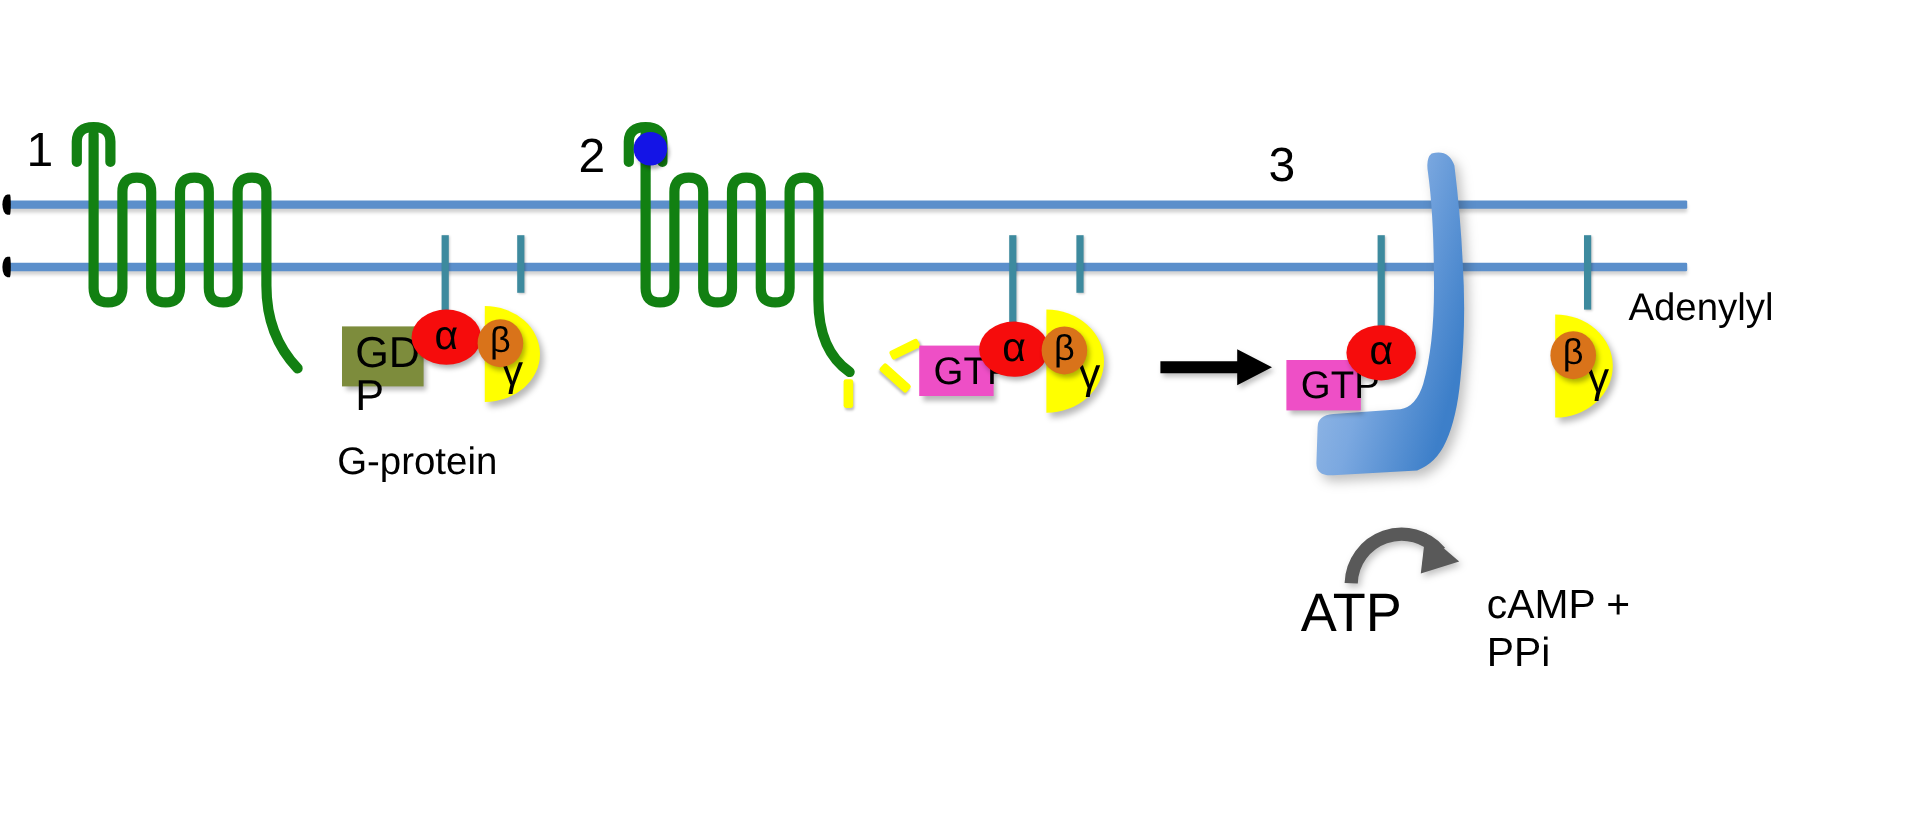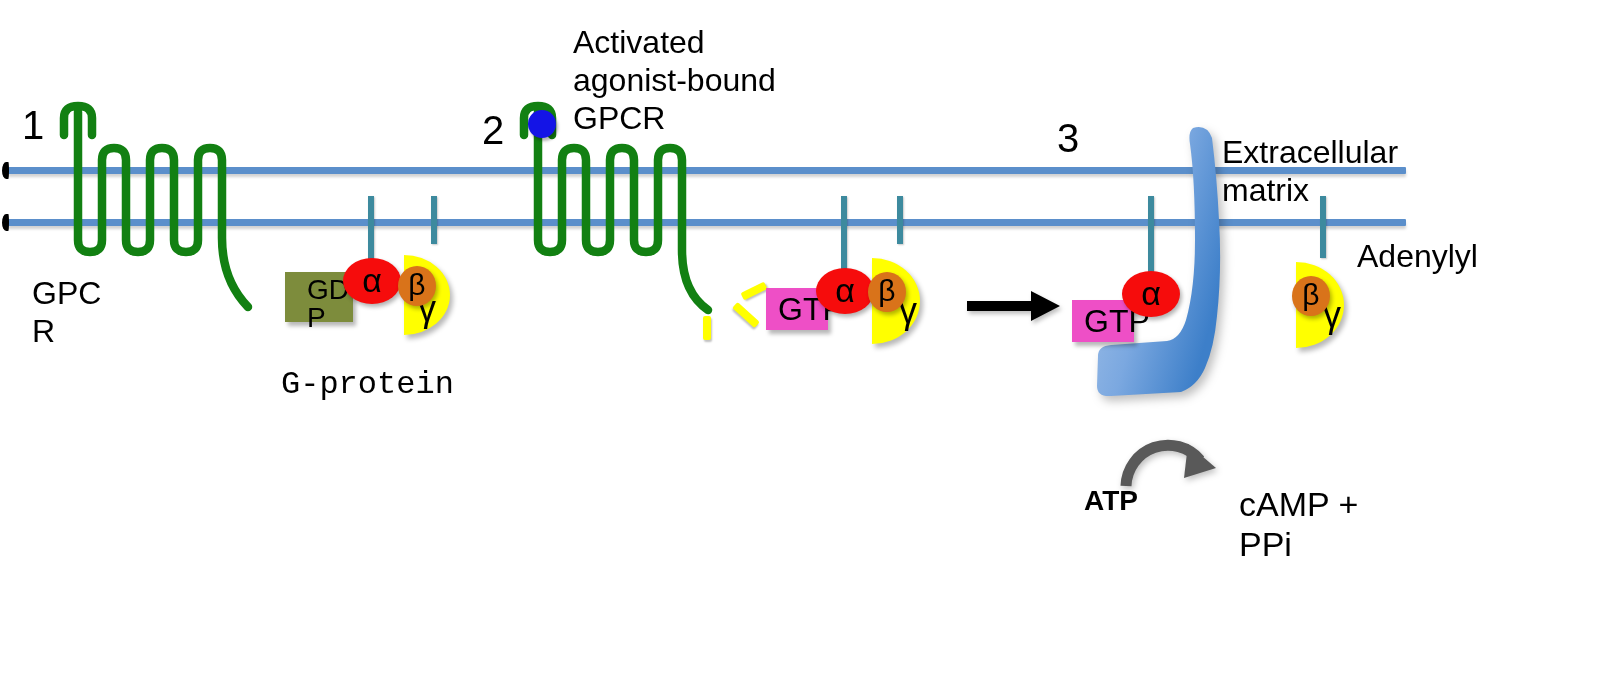--- a/index.html
+++ b/index.html
@@ -20,21 +20,21 @@
   .beta span{position:absolute;left:0;right:0;top:50%;transform:translateY(-54%);
              text-align:center;font-size:30px;color:#000;}
   .gamma-wedge{position:absolute;background:#ffff00;
        border-radius:0 100% 100% 0/0 50% 50% 0;
        box-shadow:3px 4px 5px rgba(0,0,0,.28);}
   .gamma-lbl{position:absolute;font-size:36px;color:#000;}
   .nuc{position:absolute;color:#000;display:flex;align-items:center;
        box-shadow:3px 4px 4px rgba(0,0,0,.28);}
   .gdp{background:#7d8c3c;}
   .gtp{background:#ee4fc6;}
-  .gdp-txt{font-size:28px;line-height:1.0;padding-left:22px;white-space:pre-line;}
+  .gdp-txt{font-size:36px;line-height:1.0;padding-left:11px;white-space:pre-line;}
   .gtp-txt{font-size:32px;padding-left:12px;}
   .agonist{position:absolute;width:28px;height:28px;border-radius:50%;
            background:#1414e6;box-shadow:2px 3px 3px rgba(0,0,0,.3);}
   .burst{position:absolute;background:#ffff00;border-radius:2px;
          box-shadow:1px 2px 2px rgba(0,0,0,.25);}
   svg{position:absolute;overflow:visible;}
   .gsnake{fill:none;stroke:#128012;stroke-width:8.5;stroke-linecap:round;stroke-linejoin:round;}
 </style>
 </head>
 <body>
@@ -52,49 +52,44 @@
     <path class="gsnake" d="
       M 64 135 L 64 118 Q 64 106 78 106 Q 92 106 92 118 L 92 135
       M 78 112 L 78 240 Q 78 252 90 252 Q 102 252 102 240 L 102 160
       Q 102 148 114 148 Q 126 148 126 160 L 126 240 Q 126 252 138 252
       Q 150 252 150 240 L 150 160 Q 150 148 162 148 Q 174 148 174 160
       L 174 240 Q 174 252 186 252 Q 198 252 198 240 L 198 160
       Q 198 148 210 148 Q 222 148 222 160 L 222 238
       Q 222 280 248 307"></path>
   </svg>
 
-  <div class="lbl" style="left:32px; top:275px; font-size:32px;">GPC
-R</div>
 
   <div class="anchor" style="left:368px; top:196px; height:80px;"></div>
   <div class="anchor" style="left:431px; top:196px; height:48px;"></div>
 
   <div class="gamma-wedge" style="left:404px; top:255px; width:46px; height:80px;"></div>
   <div class="gamma-lbl" style="left:418px; top:288px;">γ</div>
 
   <div class="nuc gdp" style="left:285px; top:272px; width:68px; height:50px;">
     <span class="gdp-txt" style="position:absolute; left:0; top:4px;">GD
 P</span>
   </div>
 
   <div class="alpha" style="left:343px; top:258px; width:58px; height:46px;">
     <span>α</span>
   </div>
 
   <div class="beta" style="left:398px; top:266px; width:38px; height:40px;">
     <span>β</span>
   </div>
 
-  <div class="lbl" style="left:281px; top:366px; font-size:32px;font-family:Liberation Mono, monospace;">G-protein</div>
+  <div class="lbl" style="left:281px; top:366px; font-size:32px;">G-protein</div>
 
   <div class="step-num" style="left:482px; top:110px;">2</div>
 
-  <div class="lbl" style="left:573px; top:24px; font-size:32px;">Activated
-agonist-bound
-GPCR</div>
 
   <svg style="left:460px; top:0; width:320px; height:340px;" viewBox="0 0 320 340">
     <path class="gsnake" d="
       M 64 135 L 64 118 Q 64 106 78 106 Q 92 106 92 118 L 92 135
       M 78 112 L 78 240 Q 78 252 90 252 Q 102 252 102 240 L 102 160
       Q 102 148 114 148 Q 126 148 126 160 L 126 240 Q 126 252 138 252
       Q 150 252 150 240 L 150 160 Q 150 148 162 148 Q 174 148 174 160
       L 174 240 Q 174 252 186 252 Q 198 252 198 240 L 198 160
       Q 198 148 210 148 Q 222 148 222 160 L 222 250
       Q 222 292 248 310"></path>
@@ -172,28 +167,26 @@
 
   <div class="anchor" style="left:1320px; top:196px; height:62px;"></div>
 
   <div class="gamma-wedge" style="left:1296px; top:262px; width:48px; height:86px;"></div>
   <div class="gamma-lbl" style="left:1323px; top:294px;">γ</div>
 
   <div class="beta" style="left:1292px; top:276px; width:38px; height:40px;">
     <span>β</span>
   </div>
 
-  <div class="lbl" style="left:1222px; top:134px; font-size:32px;">Extracellular
-matrix</div>
   <div class="lbl" style="left:1357px; top:238px; font-size:32px;">Adenylyl</div>
 
   <svg style="left:1120px; top:432px; width:110px; height:62px;" viewBox="0 0 110 62">
     <g style="filter:drop-shadow(2px 3px 3px rgba(0,0,0,.25));">
       <path d="M 6 54 A 42 42 0 0 1 80 28" fill="none" stroke="#595959" stroke-width="11"></path>
       <path d="M 68 12 L 96 36 L 64 46 Z" fill="#595959"></path>
     </g>
   </svg>
 
-  <div class="lbl" style="left:1084px; top:484px; font-size:28px;font-weight:bold;">ATP</div>
+  <div class="lbl" style="left:1084px; top:484px; font-size:45px;">ATP</div>
   <div class="lbl" style="left:1239px; top:484px; font-size:34px;">cAMP +
 PPi</div>
 
 </div>
 
 </body></html>

